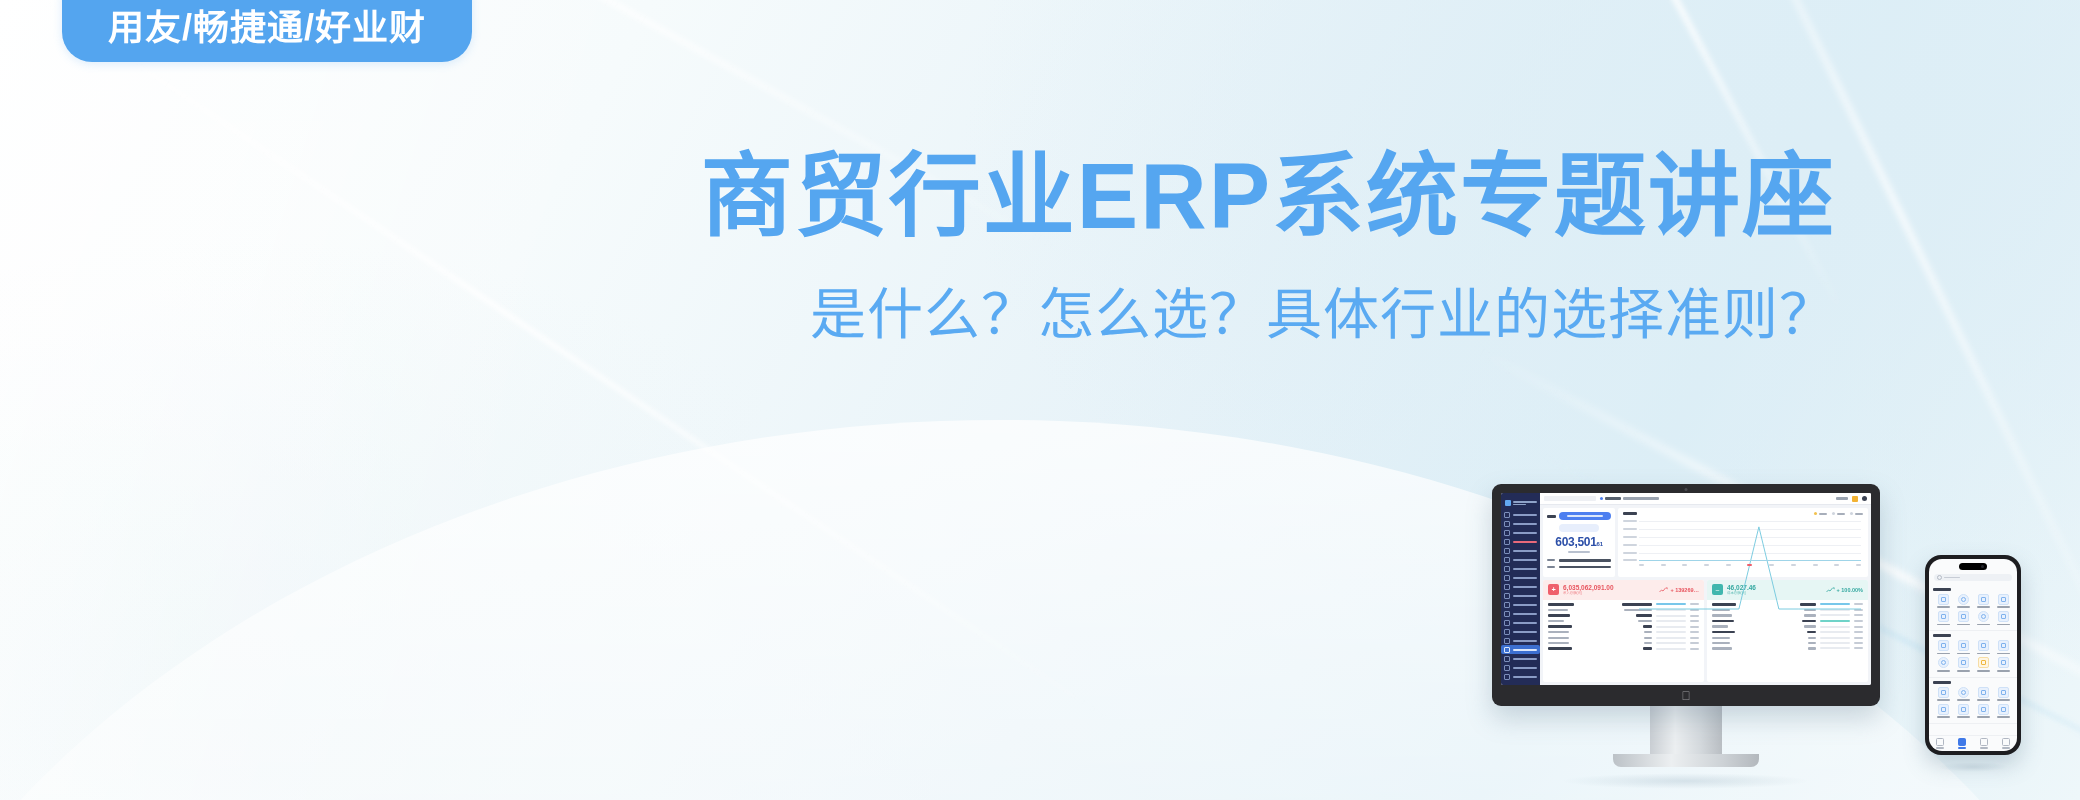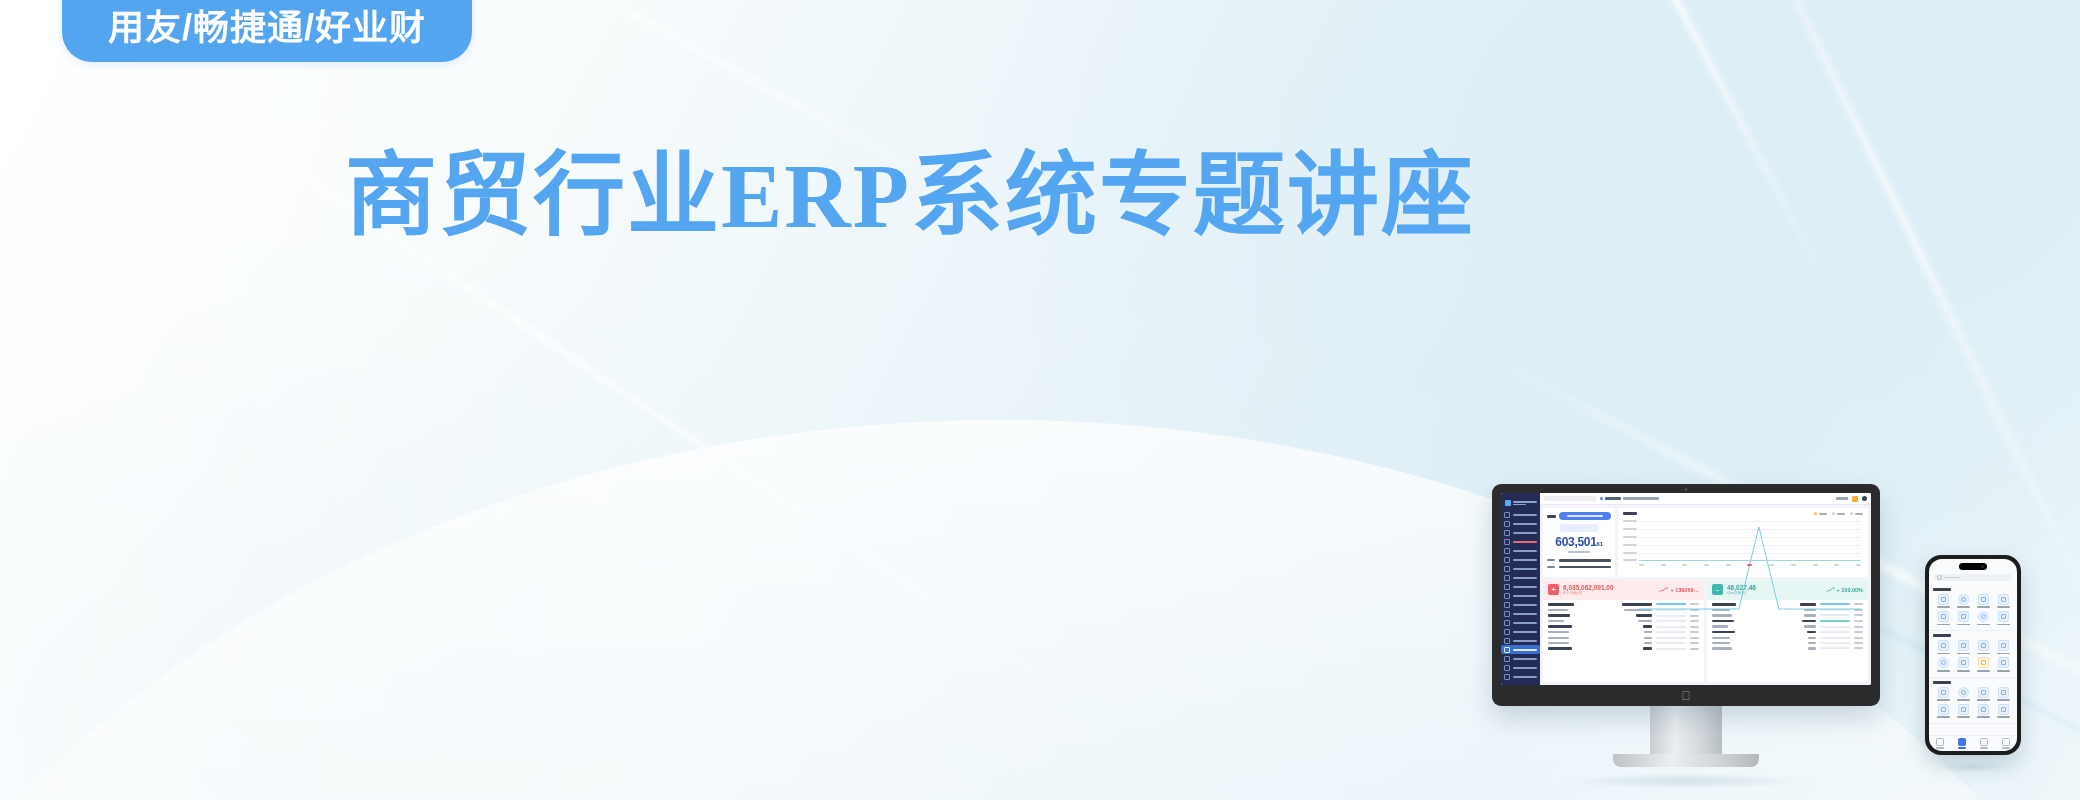--- a/index.html
+++ b/index.html
@@ -73,21 +73,21 @@
     background:#54a5ef;color:#fff;
     border-radius:30px;
     padding:44px 46px 16px 46px;
     font-size:36px;font-weight:bold;letter-spacing:1px;
     line-height:1;
     box-shadow:0 2px 10px rgba(84,165,239,.2);
   }
 
   
   .headline-wrap{
-    position:absolute;left:0;top:148px;width:1820px;text-align:center;font-family:Liberation Serif, serif;
+    position:absolute;left:16px;top:148px;width:1820px;text-align:right;
   }
   .title{
     font-size:92px;font-weight:bold;color:#55a6f0;
     letter-spacing:2px;line-height:1.05;margin:0;
     white-space:nowrap;
   }
   .subtitle{
     margin:24px 0 0 0;font-size:56px;color:#5aaaf2;
     font-weight:normal;letter-spacing:1px;white-space:nowrap;
   }
@@ -264,20 +264,21 @@
   <div class="swoosh sw-line2"></div>
   <div class="swoosh sw-line3"></div>
   <div class="swoosh sw-line4"></div>
   <div class="swoosh sw-line5"></div>
   <div class="swoosh sw-line6"></div>
 
   <div class="badge">用友/畅捷通/好业财</div>
 
   <div class="headline-wrap">
     <h1 class="title">商贸行业ERP系统专题讲座</h1>
+    <h2 class="subtitle">是什么？怎么选？具体行业的选择准则？</h2>
   </div>
 
   <div class="monitor">
     <div class="mon-bezel">
       <div class="mon-cam"></div>
       <div class="mon-screen">
 
         <div class="dash-side">
           <div class="dash-brand">
             <span class="dash-brand-mark"></span>

